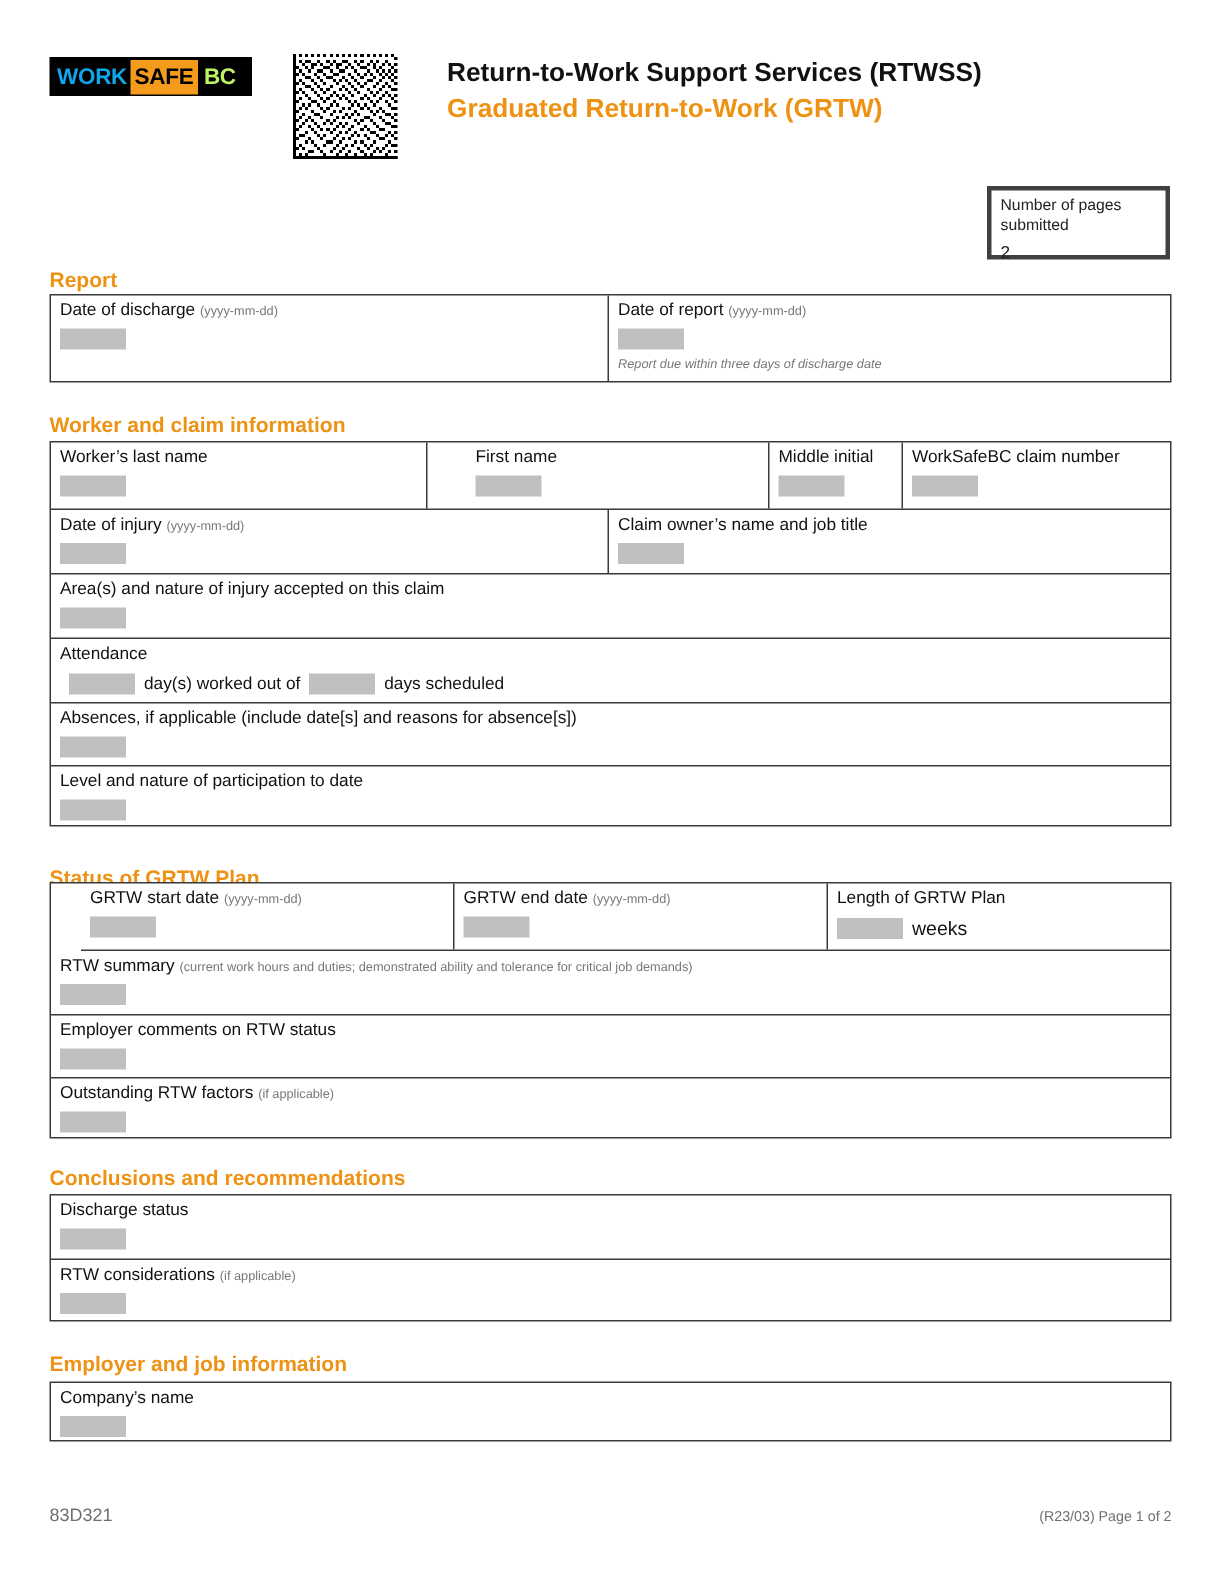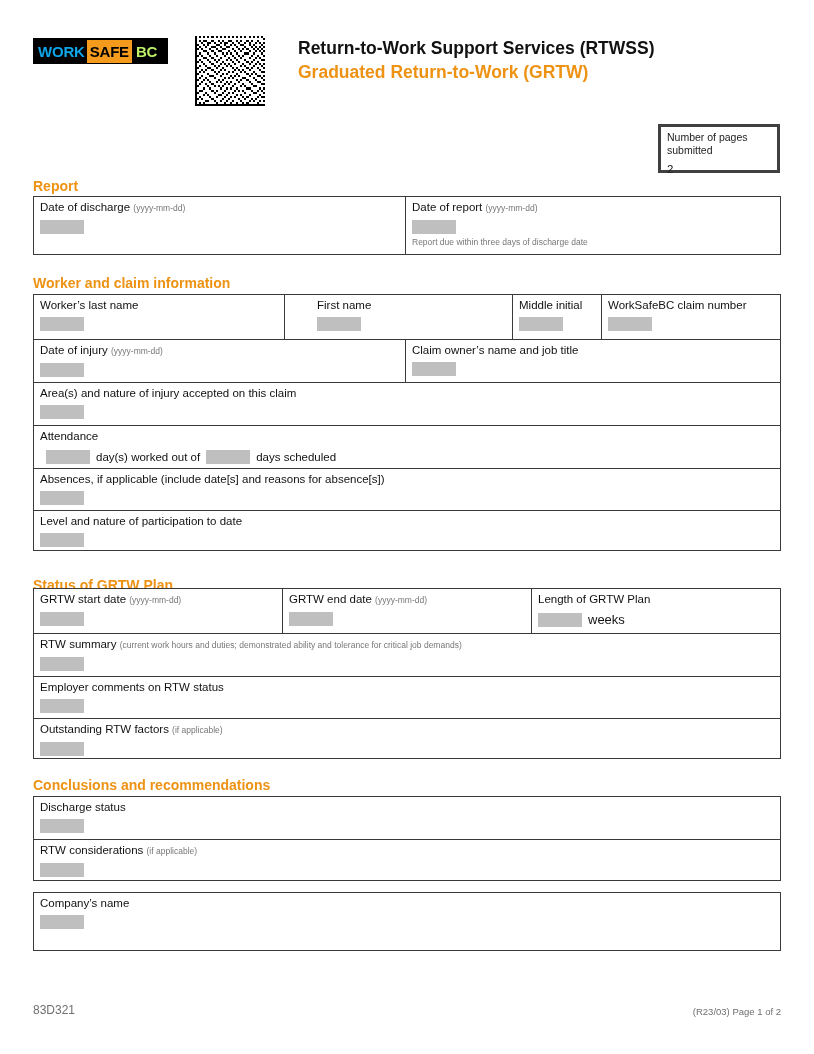--- a/index.html
+++ b/index.html
@@ -604,21 +604,21 @@
           <span class="hint">(yyyy-mm-dd)</span>
         </div>
         <div class="fill"></div>
       </div>
       <div class="cell divider" style="left:371px; width:377px;">
         <div class="lbl">
           <span>Date of report</span>
           <span class="hint">(yyyy-mm-dd)</span>
         </div>
         <div class="fill"></div>
-        <div class="note" style="left:6px; top:40px;">Report due within three days of discharge date</div>
+        <div class="note" style="left:6px; top:40px;font-style:italic;">Report due within three days of discharge date</div>
       </div>
     </div>
   </div>
 
   <div class="section-title" style="left:33px; top:275px;">Worker and claim information</div>
 
   <div class="tbl" style="left:33px; top:294px; width:748px; height:257px;">
 
     <div class="row" style="height:45px;">
       <div class="cell" style="left:0; width:250px;">
@@ -681,21 +681,21 @@
         <div class="lbl">Level and nature of participation to date</div>
         <div class="fill"></div>
       </div>
     </div>
   </div>
 
   <div class="section-title" style="left:33px; top:577px;">Status of GRTW Plan</div>
 
   <div class="tbl" style="left:33px; top:588px; width:748px; height:171px;">
 
-    <div class="row" style="height:45px;">
+    <div class="row" style="height:45px;margin-left:20px;">
       <div class="cell" style="left:0; width:248px;">
         <div class="lbl">
           <span>GRTW start date</span>
           <span class="hint">(yyyy-mm-dd)</span>
         </div>
         <div class="fill"></div>
       </div>
       <div class="cell divider" style="left:248px; width:249px;">
         <div class="lbl">
           <span>GRTW end date</span>
@@ -754,21 +754,21 @@
           <span>RTW considerations</span>
           <span class="hint">(if applicable)</span>
         </div>
         <div class="fill"></div>
       </div>
     </div>
   </div>
 
   <div class="section-title" style="left:33px; top:901px;">Employer and job information</div>
 
-  <div class="tbl" style="left:33px; top:892px; width:748px; height:59px;">
+  <div class="tbl" style="left:33px; top:921px; width:748px; height:40px;">
     <div class="row" style="height:41px; border-bottom:none;">
       <div class="cell" style="left:0; width:748px;">
         <div class="lbl">Company’s name</div>
         <div class="fill"></div>
       </div>
     </div>
   </div>
 
   <div class="footer-left">83D321</div>
   <div class="footer-right">(R23/03) Page 1 of 2</div>

